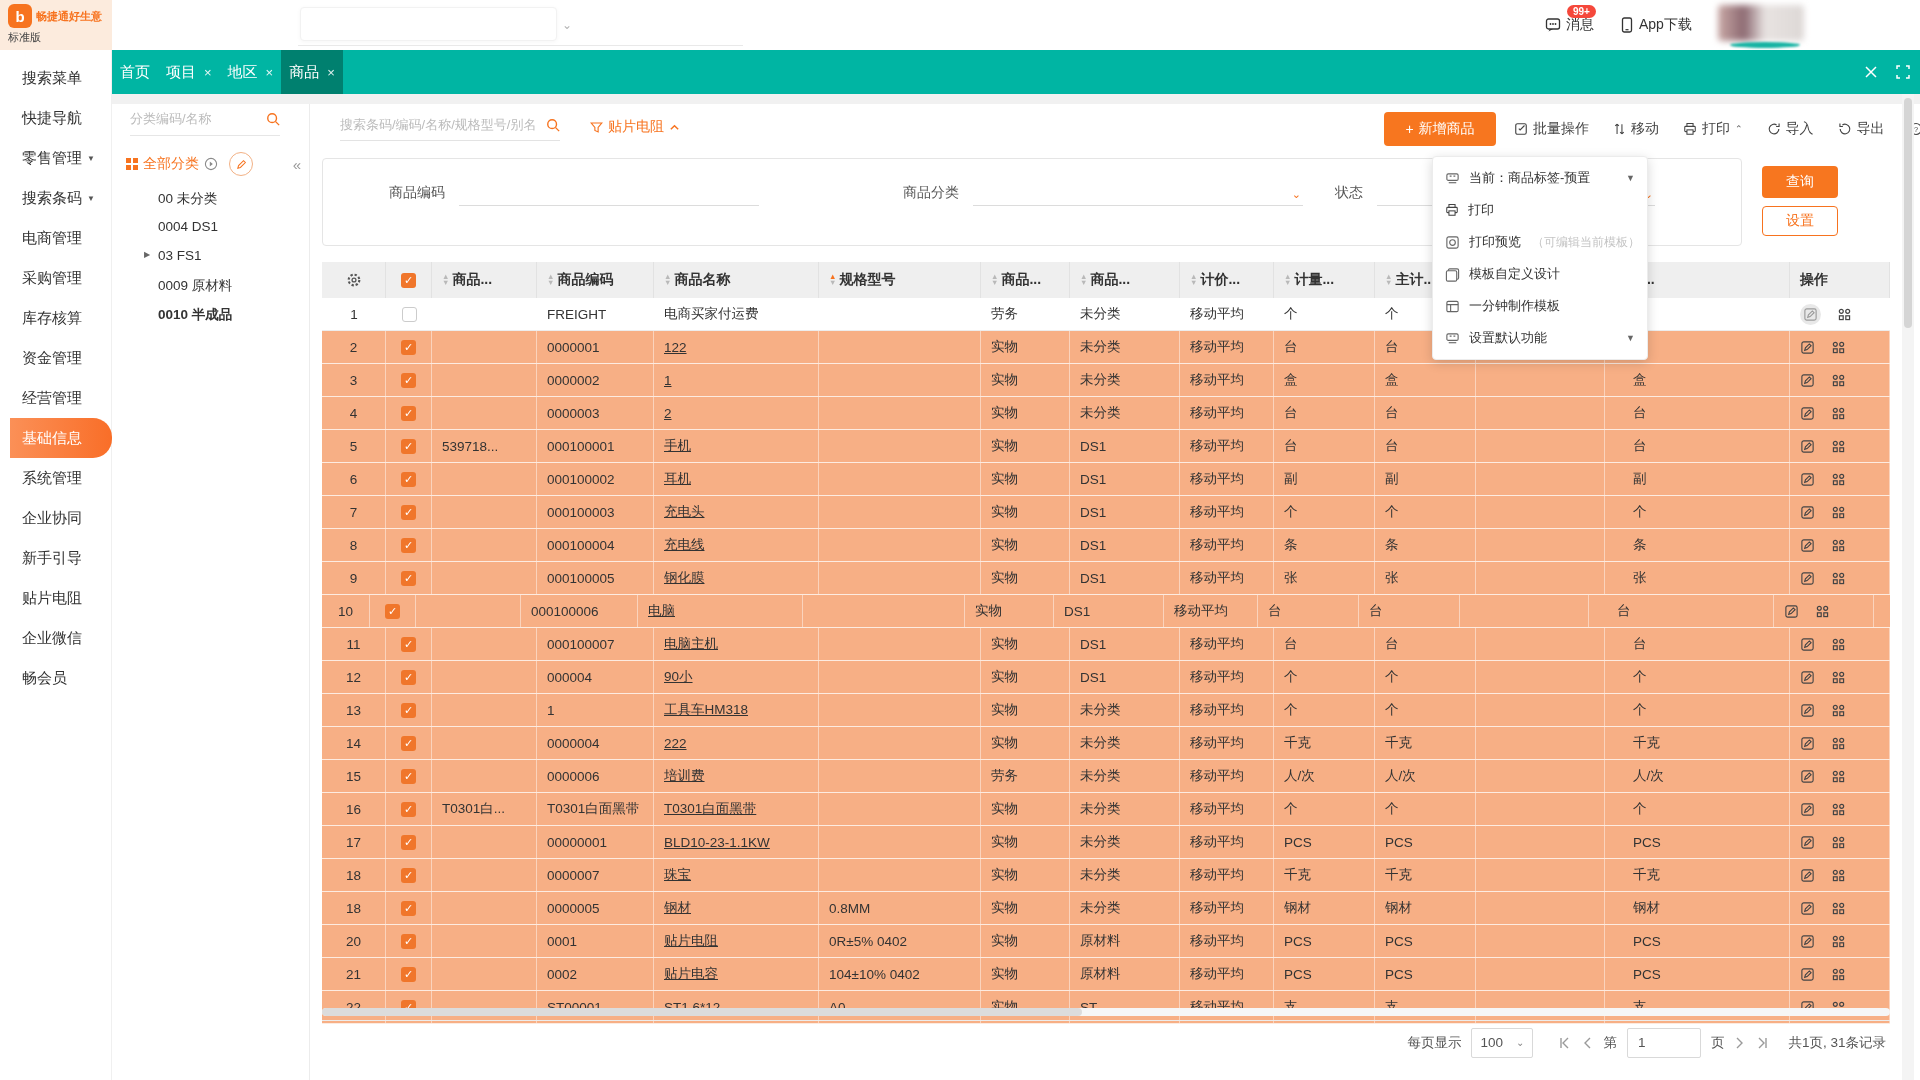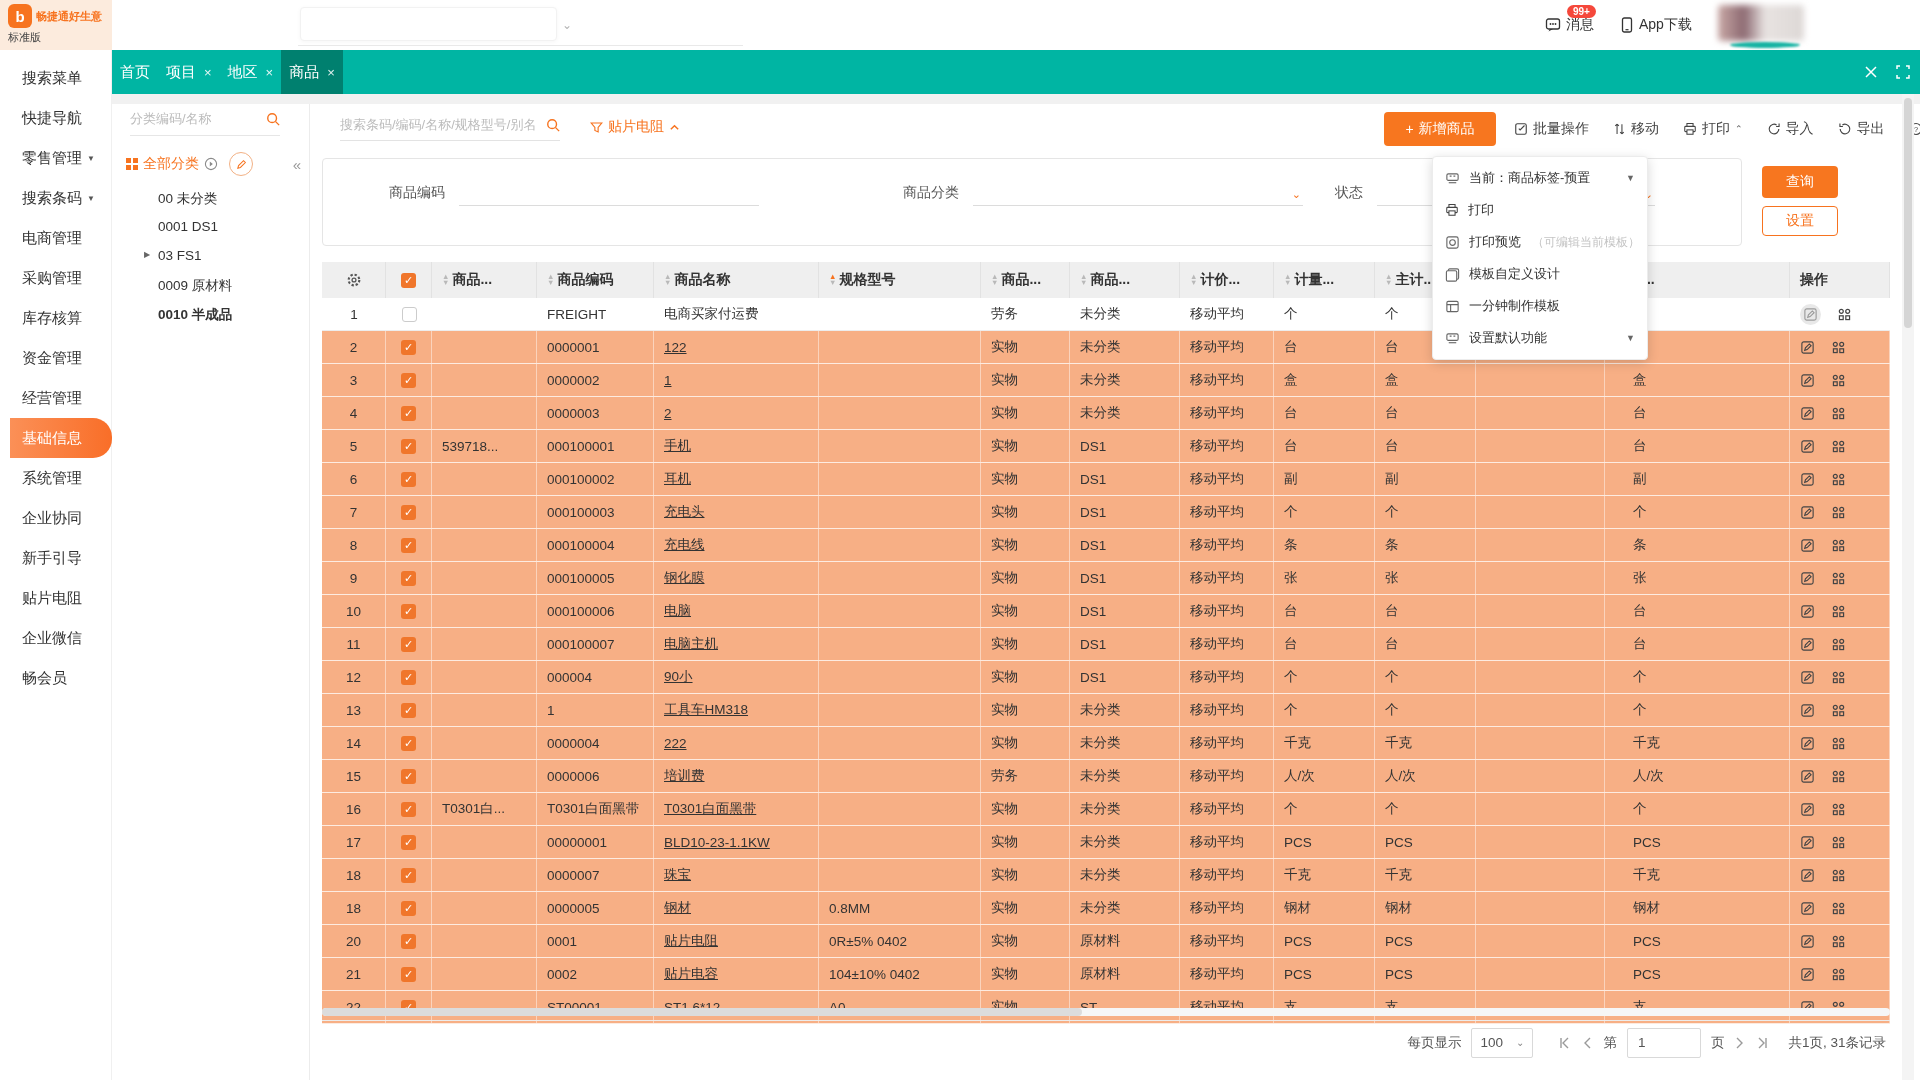--- a/index.html
+++ b/index.html
@@ -257,21 +257,21 @@
         </span>
       <span class="edit-circle">
           <svg width="11" height="11" viewBox="0 0 12 12">
             <path d="M2 10l.8-2.8 5.4-5.4 2 2-5.4 5.4z" fill="none" stroke="#f7731f" stroke-width="1.1"></path>
           </svg>
         </span>
     </div>
     <div class="collapse-btn">«</div>
     <div id="cat-items">
         <div class="cat-item" style="top: 96px;"><span>00 未分类</span></div>
-        <div class="cat-item" style="top: 125px;"><span>0001 DS1</span></div>
+        <div class="cat-item" style="top: 125px;"><span>0004 DS1</span></div>
         <div class="cat-item" style="top: 154px;"><span class="tree-caret">▶</span><span>03 FS1</span></div>
         <div class="cat-item" style="top: 183px;"><span>0009 原材料</span></div>
         <div class="cat-item" style="top: 212px; font-weight: bold;"><span>0010 半成品</span></div>
       </div>
   </div>
 
   <div class="abs gray-strip"></div>
 
   <div class="abs toolbar">
     <div class="tb-search">
@@ -791,21 +791,21 @@
                   <circle cx="4.6" cy="4.6" r="2.1"></circle>
                   <circle cx="11.4" cy="4.6" r="2.1"></circle>
                   <rect x="2.6" y="9.4" width="4" height="4"></rect>
                   <rect x="9.4" y="9.4" width="4" height="4"></rect>
                 </svg>
               </span>
             </span>
           </div>
         </div>
         <div class="trow sel">
-          <div class="td center" style="width:64px;flex:none">10</div>
+          <div class="td center" style="width:48px;flex:none">10</div>
           <div class="td center" style="width:46px;flex:none">
             <span class="cbx on">✓</span>
           </div>
           <div class="td" style="width:105px;flex:none"></div>
           <div class="td" style="width:117px;flex:none">000100006</div>
           <div class="td" style="width:165px;flex:none">
             <span class="name-link">电脑</span>
           </div>
           <div class="td" style="width:162px;flex:none"></div>
           <div class="td" style="width:89px;flex:none">实物</div>

